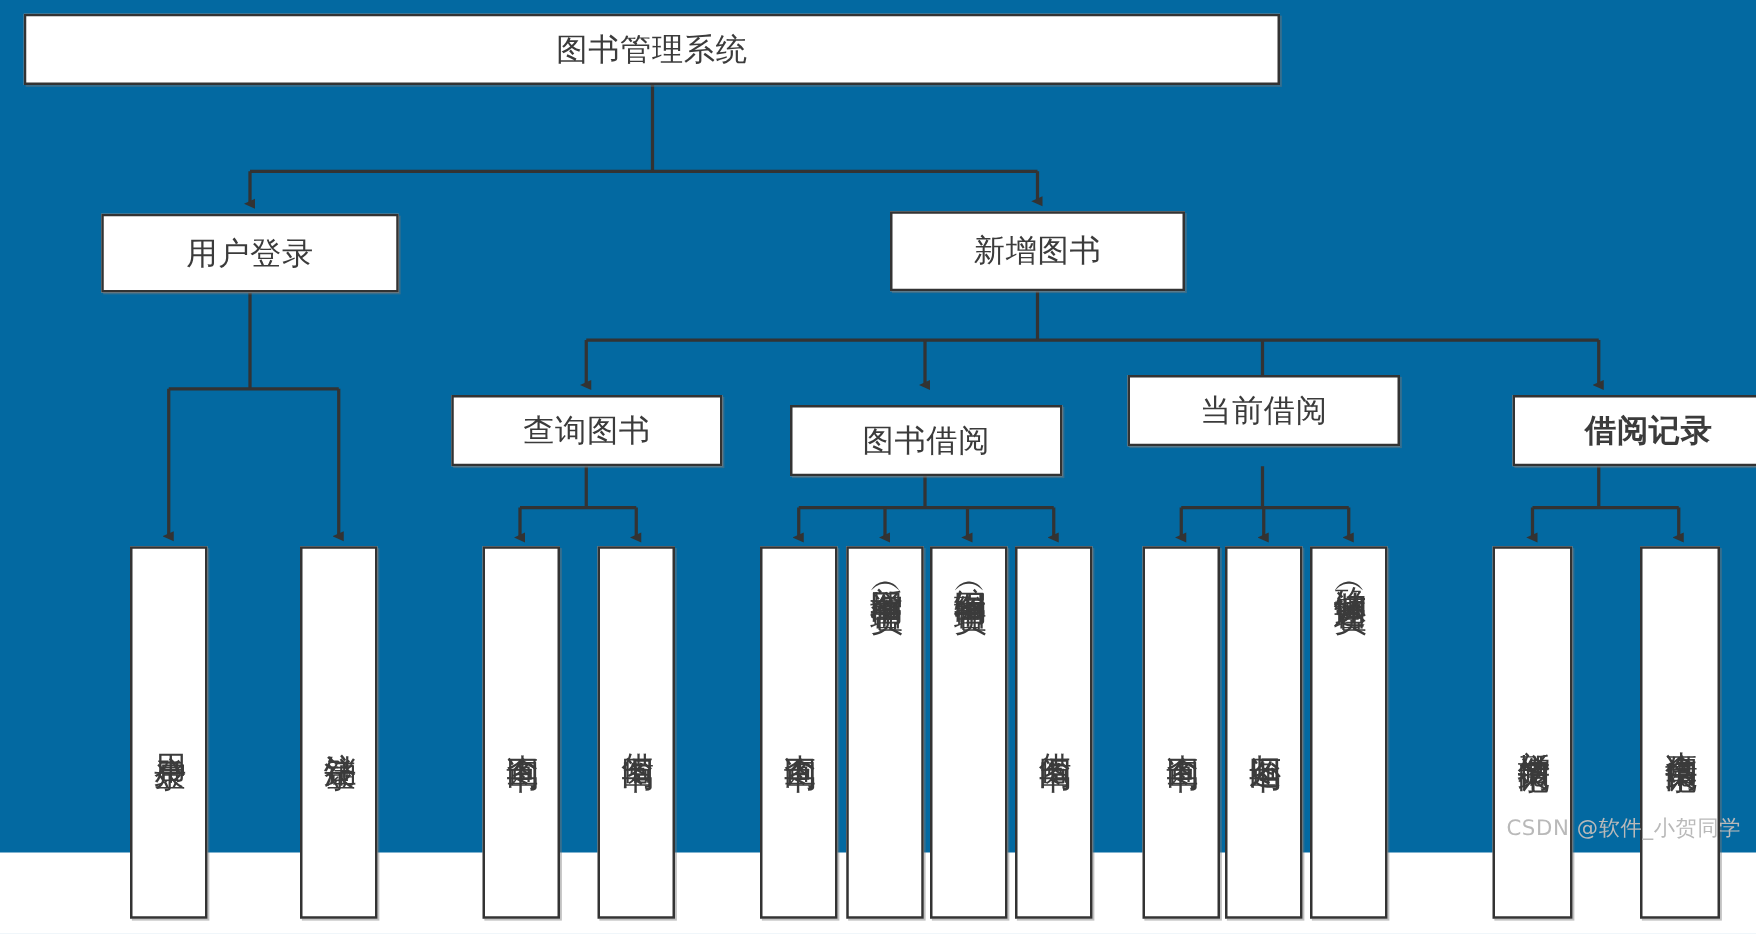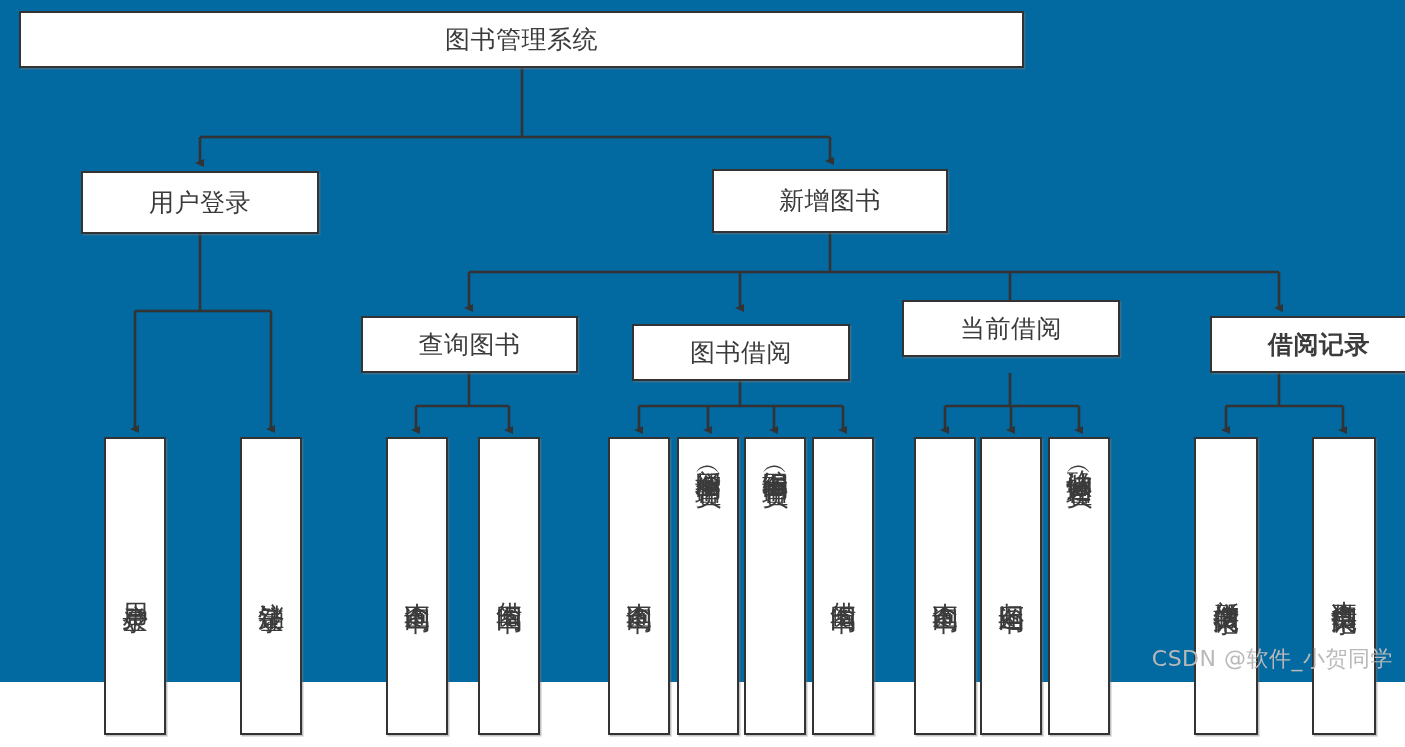--- a/index.html
+++ b/index.html
@@ -66,21 +66,21 @@
     letter-spacing: 2px;
   }
   .node.vert.centered {
     align-items: center;
     padding-top: 0;
   }
   #watermark {
     position: absolute;
     right: 12px;
     bottom: 8px;
-    font-size: 22px;
+    font-size: 17px;
     color: #b9b9b9;
     letter-spacing: 0.5px;
     white-space: nowrap;
     pointer-events: none;
   }
 </style>
 </head>
 <body>
 
 <div id="diagram-root">

